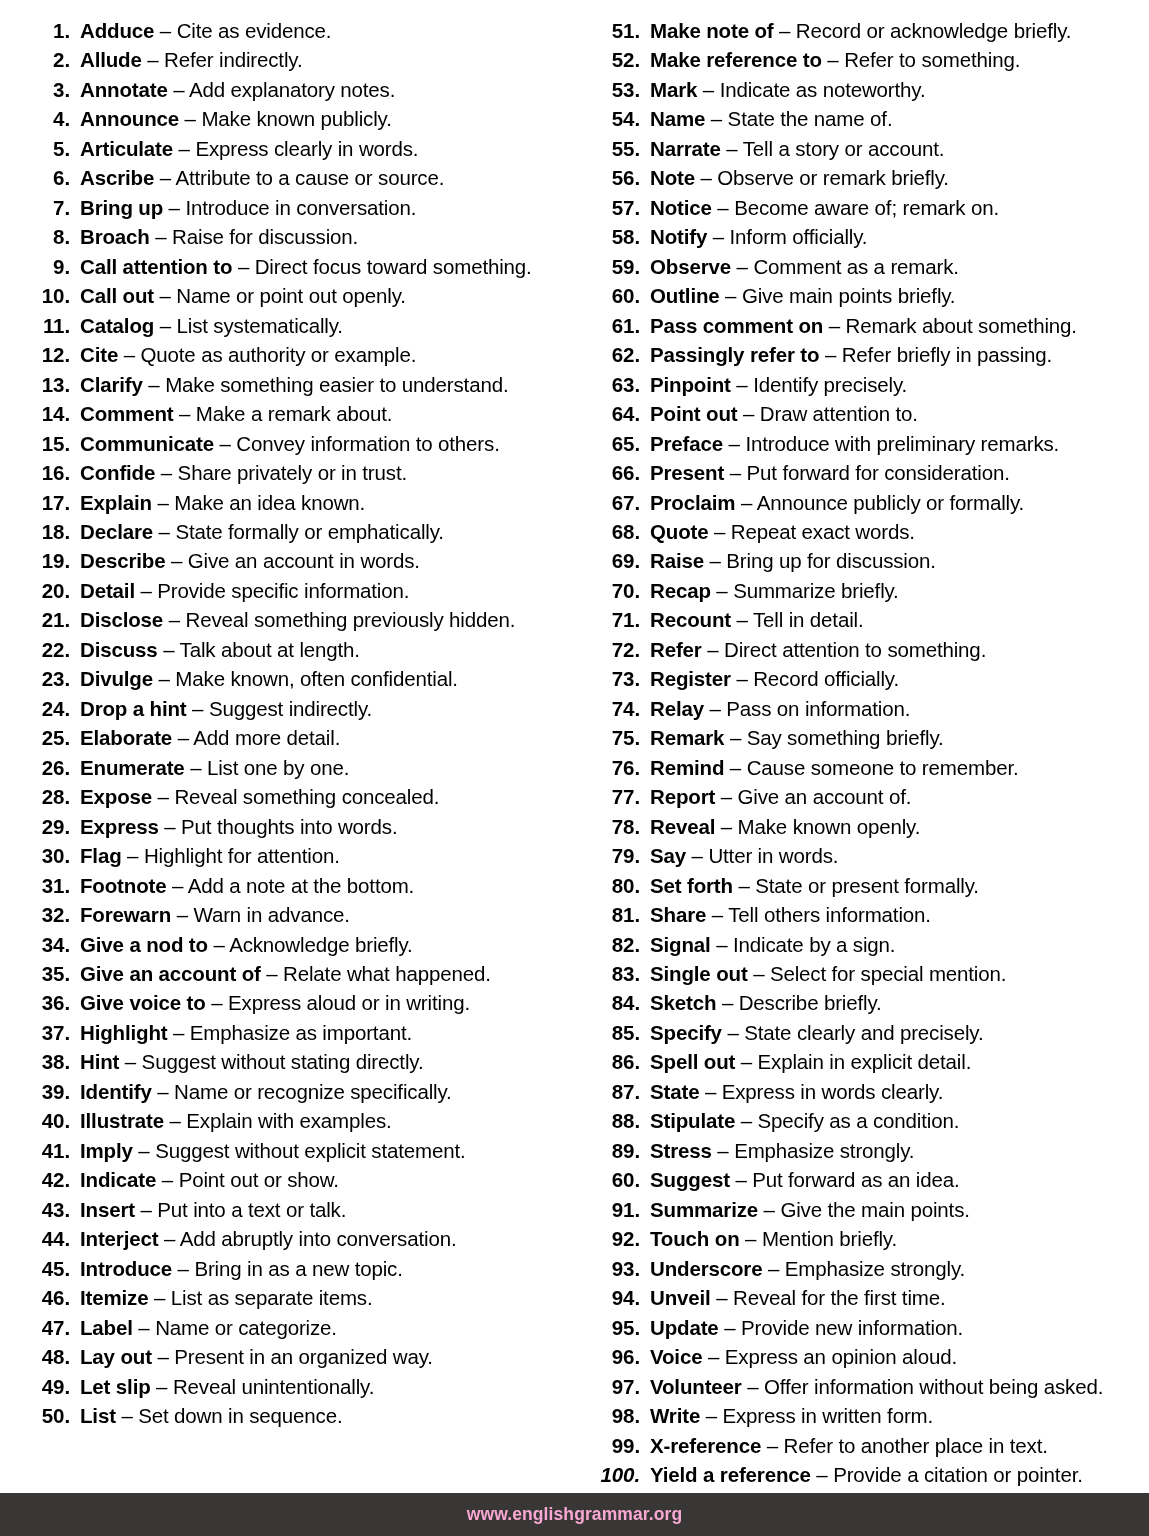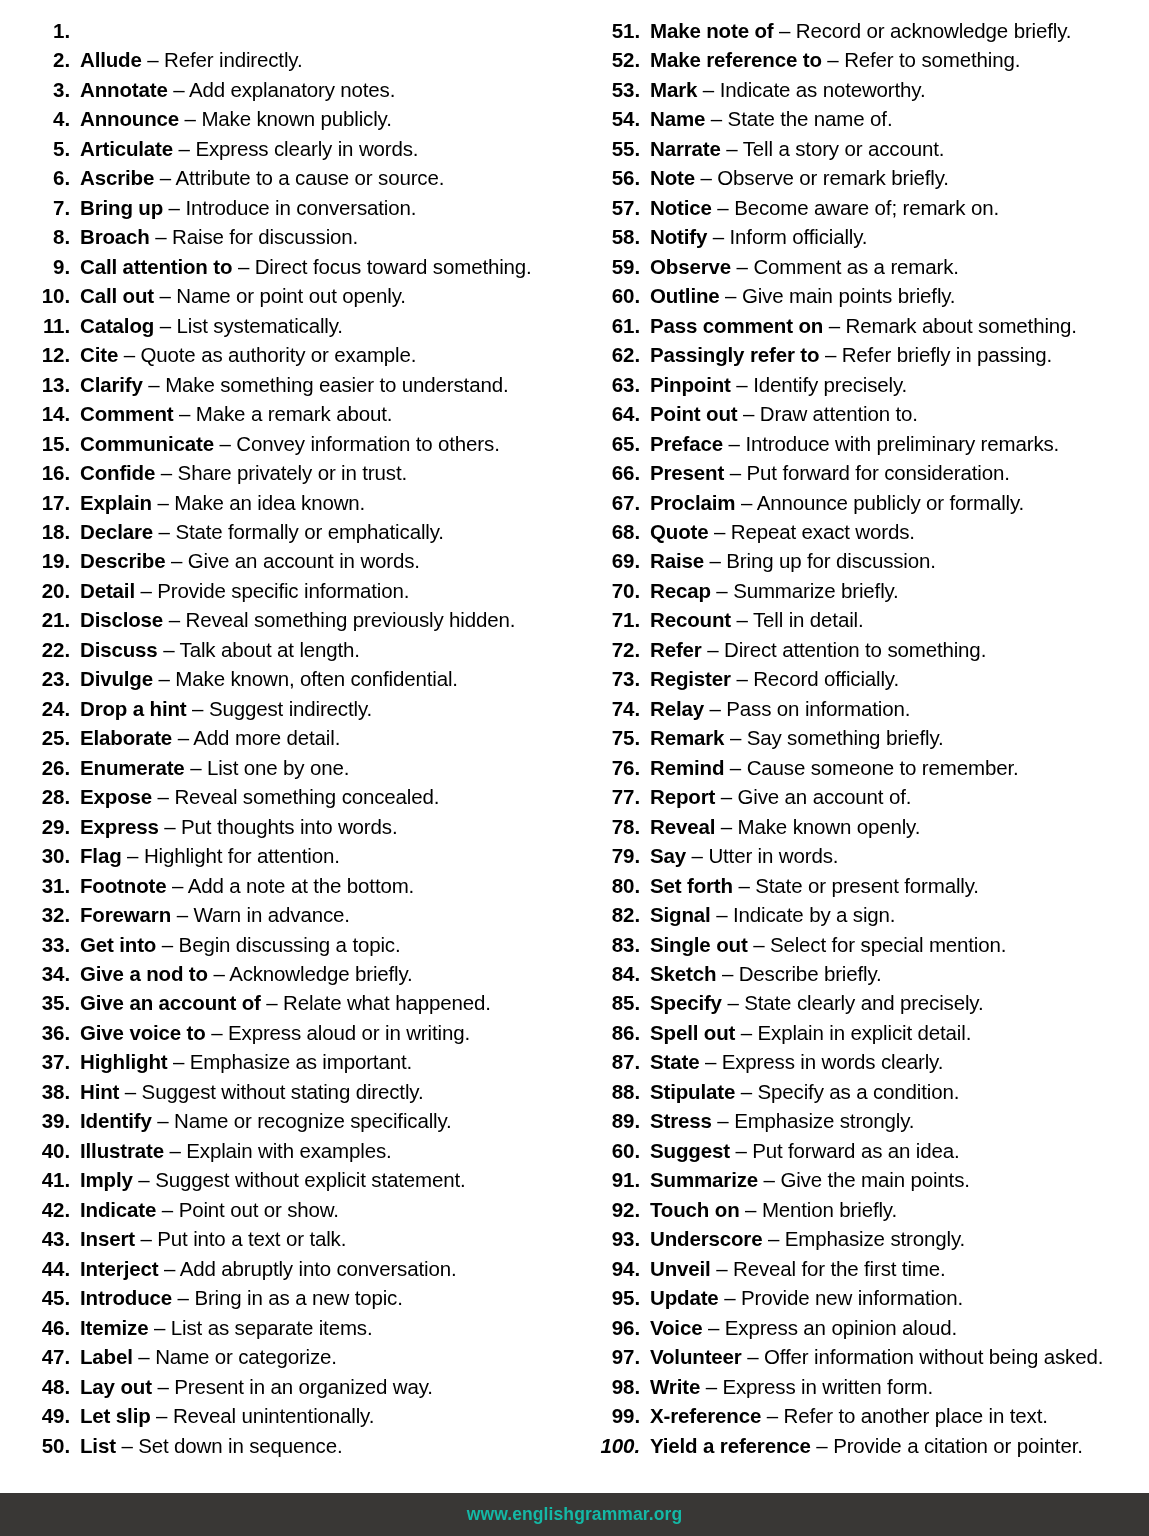--- a/index.html
+++ b/index.html
@@ -73,35 +73,36 @@
     left:0;
     bottom:0;
     width:1149px;
     height:43px;
     background:#393735;
     display:flex;
     align-items:center;
     justify-content:center;
   }
   .footer-text{
-    color:#14b8a6;
+    color:#f9a8d4;
     font-weight:bold;
     font-size:17.5px;
     letter-spacing:0.1px;
   }
 </style>
 </head>
 <body>
 
 <div class="page">
 
   <div class="columns">
     <div class="col col-left" id="left-column">
         <div class="row">
           <span class="num">1.</span>
+          <span class="body"><span class="term">Adduce</span> <span class="dash">–</span> <span class="def">Cite as evidence.</span></span>
         </div>
         <div class="row">
           <span class="num">2.</span>
           <span class="body"><span class="term">Allude</span> <span class="dash">–</span> <span class="def">Refer indirectly.</span></span>
         </div>
         <div class="row">
           <span class="num">3.</span>
           <span class="body"><span class="term">Annotate</span> <span class="dash">–</span> <span class="def">Add explanatory notes.</span></span>
         </div>
         <div class="row">
@@ -210,24 +211,20 @@
         </div>
         <div class="row">
           <span class="num">31.</span>
           <span class="body"><span class="term">Footnote</span> <span class="dash">–</span> <span class="def">Add a note at the bottom.</span></span>
         </div>
         <div class="row">
           <span class="num">32.</span>
           <span class="body"><span class="term">Forewarn</span> <span class="dash">–</span> <span class="def">Warn in advance.</span></span>
         </div>
         <div class="row">
-          <span class="num">33.</span>
-          <span class="body"><span class="term">Get into</span> <span class="dash">–</span> <span class="def">Begin discussing a topic.</span></span>
-        </div>
-        <div class="row">
           <span class="num">34.</span>
           <span class="body"><span class="term">Give a nod to</span> <span class="dash">–</span> <span class="def">Acknowledge briefly.</span></span>
         </div>
         <div class="row">
           <span class="num">35.</span>
           <span class="body"><span class="term">Give an account of</span> <span class="dash">–</span> <span class="def">Relate what happened.</span></span>
         </div>
         <div class="row">
           <span class="num">36.</span>
           <span class="body"><span class="term">Give voice to</span> <span class="dash">–</span> <span class="def">Express aloud or in writing.</span></span>
@@ -402,20 +399,24 @@
           <span class="num">78.</span>
           <span class="body"><span class="term">Reveal</span> <span class="dash">–</span> <span class="def">Make known openly.</span></span>
         </div>
         <div class="row">
           <span class="num">79.</span>
           <span class="body"><span class="term">Say</span> <span class="dash">–</span> <span class="def">Utter in words.</span></span>
         </div>
         <div class="row">
           <span class="num">80.</span>
           <span class="body"><span class="term">Set forth</span> <span class="dash">–</span> <span class="def">State or present formally.</span></span>
+        </div>
+        <div class="row">
+          <span class="num">81.</span>
+          <span class="body"><span class="term">Share</span> <span class="dash">–</span> <span class="def">Tell others information.</span></span>
         </div>
         <div class="row">
           <span class="num">82.</span>
           <span class="body"><span class="term">Signal</span> <span class="dash">–</span> <span class="def">Indicate by a sign.</span></span>
         </div>
         <div class="row">
           <span class="num">83.</span>
           <span class="body"><span class="term">Single out</span> <span class="dash">–</span> <span class="def">Select for special mention.</span></span>
         </div>
         <div class="row">

